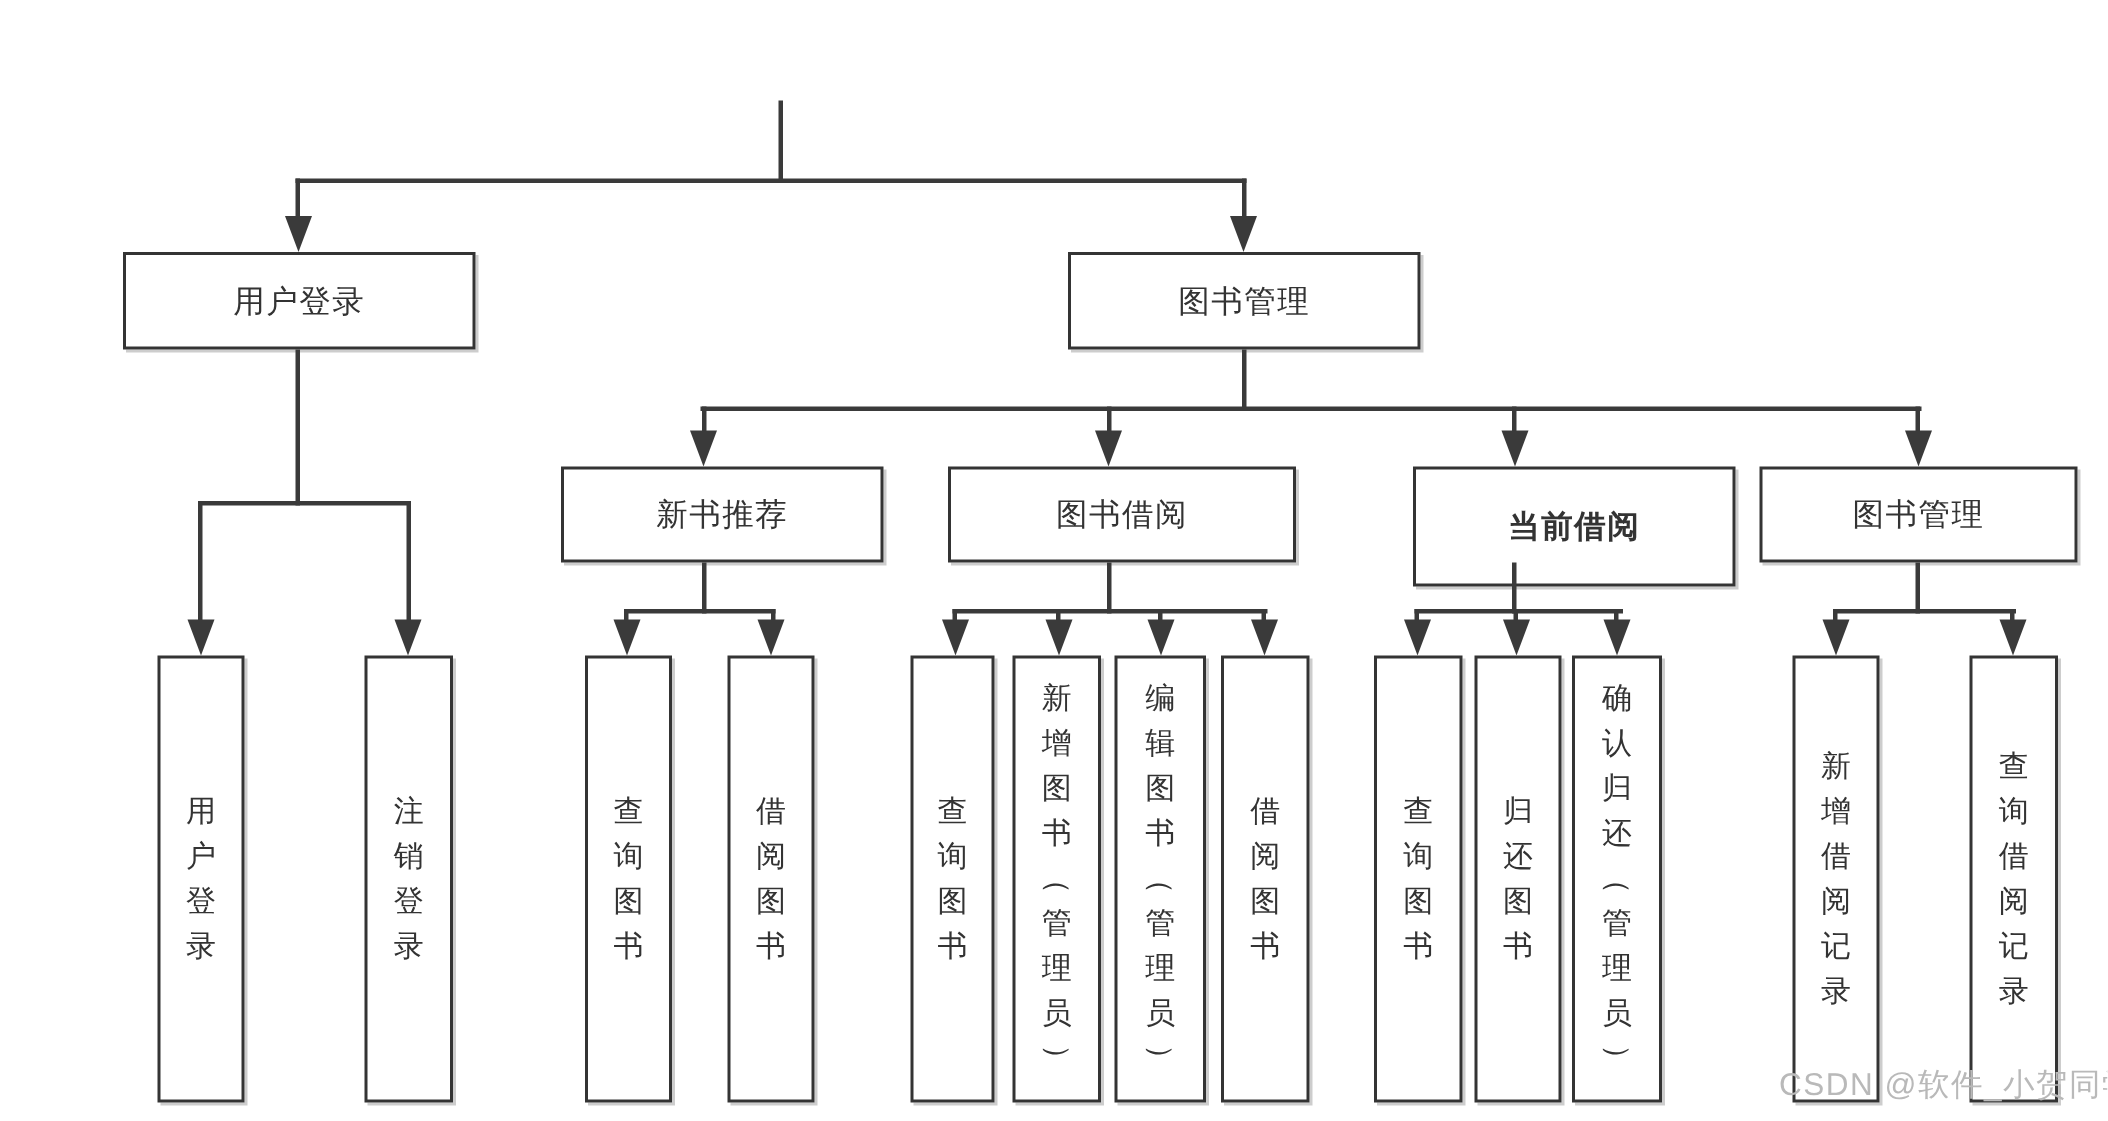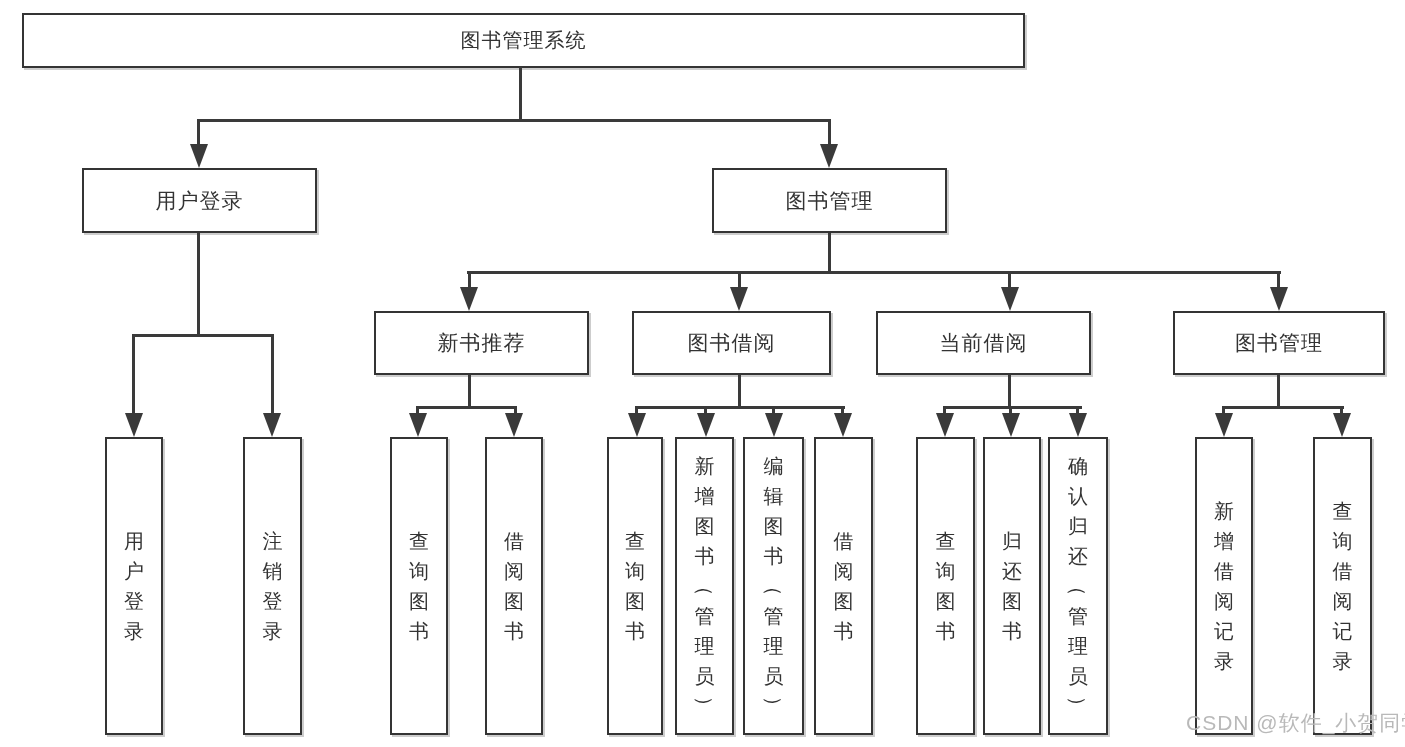--- a/index.html
+++ b/index.html
@@ -52,28 +52,27 @@
     white-space: nowrap;
     z-index: 5;
     letter-spacing: 1px;
   }
 </style>
 </head>
 <body>
 
 <div class="canvas">
 
-  <div class="node root-node" style="left:22px; top:13px; width:1003px; height:55px;">图书管理系统</div>
 
   <div class="node hnode" style="left:82px; top:168px; width:235px; height:65px;">用户登录</div>
   <div class="node hnode" style="left:712px; top:168px; width:235px; height:65px;">图书管理</div>
 
   <div class="node hnode" style="left:374px; top:311px; width:215px; height:64px;">新书推荐</div>
-  <div class="node hnode" style="left:632px; top:311px; width:199px; height:64px;">图书借阅</div>
-  <div class="node hnode" style="left:876px; top:311px; width:215px; height:64px;">当前借阅</div>
+  <div class="node hnode" style="left:632px; top:311px; width:232px; height:64px;">图书借阅</div>
+  <div class="node hnode" style="left:942px; top:311px; width:215px; height:80px;font-weight:bold;">当前借阅</div>
   <div class="node hnode" style="left:1173px; top:311px; width:212px; height:64px;">图书管理</div>
 
   <div class="node leaf vtext" style="left:105px; top:437px; width:58px; height:298px;">
       <span class="vchar">用</span>
       <span class="vchar">户</span>
       <span class="vchar">登</span>
       <span class="vchar">录</span>
     </div>
   <div class="node leaf vtext" style="left:243px; top:437px; width:59px; height:298px;">
       <span class="vchar">注</span>

